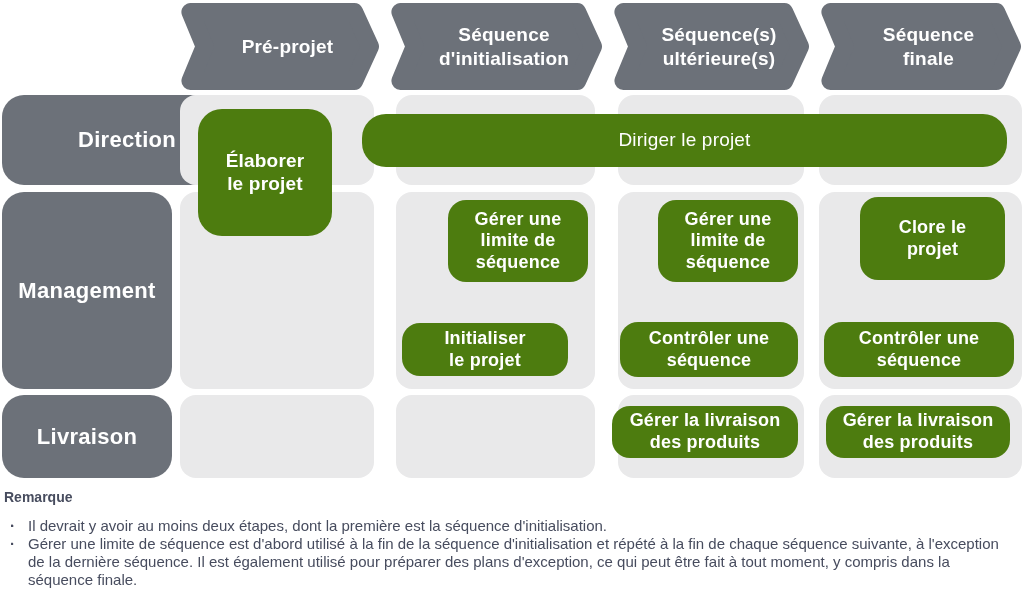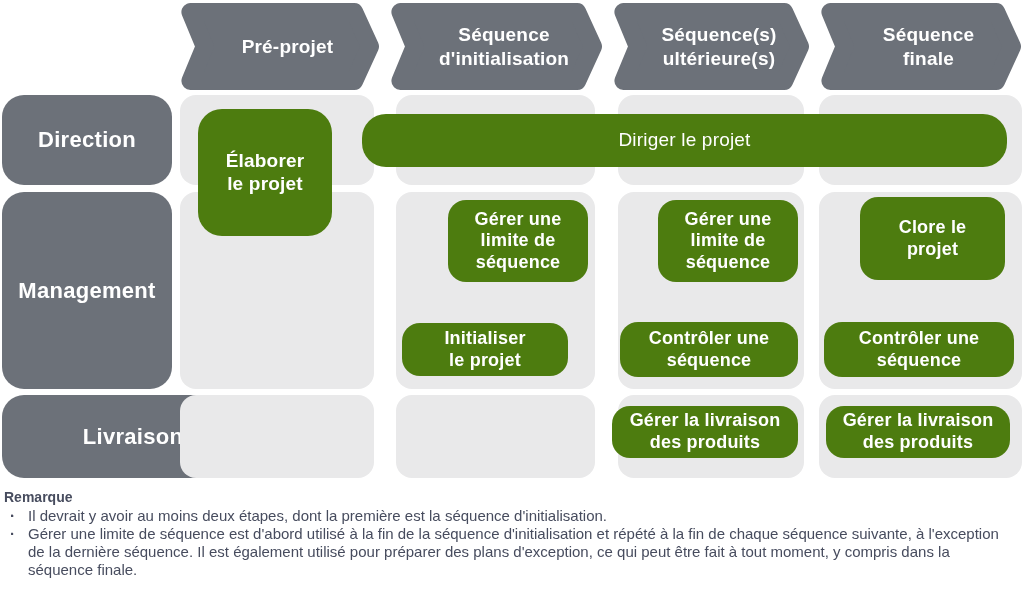--- a/index.html
+++ b/index.html
@@ -28,21 +28,21 @@
   .cell{background:#E9E9EA;border-radius:16px;}
   
   .activity{
     background:#4d7c0f;border-radius:18px;
     display:flex;align-items:center;justify-content:center;
     color:#ffffff;font-weight:700;text-align:center;white-space:pre-line;
     line-height:1.2;font-size:18px;letter-spacing:.2px;
   }
   
   .notes{left:4px;top:489px;width:1014px;color:#474C5E;}
-  .notes-title{font-size:14px;font-weight:700;margin:0 0 2px 0;}
+  .notes-title{font-size:14px;font-weight:700;margin:0 0 12px 0;}
   .note-item{
     position:relative;padding-left:24px;font-size:15px;line-height:18px;margin:0;
   }
   .note-bullet{
     position:absolute;left:6px;top:0;font-weight:700;font-size:15px;
   }
 </style>
 </head>
 <body>
 
@@ -70,23 +70,23 @@
 </div>
 
 <div class="abs stage-arrow" style="left:817px;width:205px;">
   <svg width="205" height="87" viewBox="0 0 205 87">
     <polygon points="13.4,9 179.2,9 195,43.5 179.2,78 13.4,78 27.7,43.5" fill="#6C7179" stroke="#6C7179" stroke-width="18" stroke-linejoin="round"></polygon>
   </svg>
   <div class="stage-label">Séquence
 finale</div>
 </div>
 
-<div class="abs level-box" style="top:95px;height:90px;">Direction</div>
+<div class="abs level-box" style="top:95px;height:90px;padding-left:40px;">Direction</div>
 <div class="abs level-box" style="top:192px;height:197px;">Management</div>
-<div class="abs level-box" style="top:395px;height:83px;padding-left:46px;">Livraison</div>
+<div class="abs level-box" style="top:395px;height:83px;">Livraison</div>
 
 <div class="abs cell" style="left:180px;top:95px;width:194px;height:90px;"></div>
 <div class="abs cell" style="left:396px;top:95px;width:199px;height:90px;"></div>
 <div class="abs cell" style="left:618px;top:95px;width:186px;height:90px;"></div>
 <div class="abs cell" style="left:819px;top:95px;width:203px;height:90px;"></div>
 
 <div class="abs cell" style="left:180px;top:192px;width:194px;height:197px;"></div>
 <div class="abs cell" style="left:396px;top:192px;width:199px;height:197px;"></div>
 <div class="abs cell" style="left:618px;top:192px;width:186px;height:197px;"></div>
 <div class="abs cell" style="left:819px;top:192px;width:203px;height:197px;"></div>

